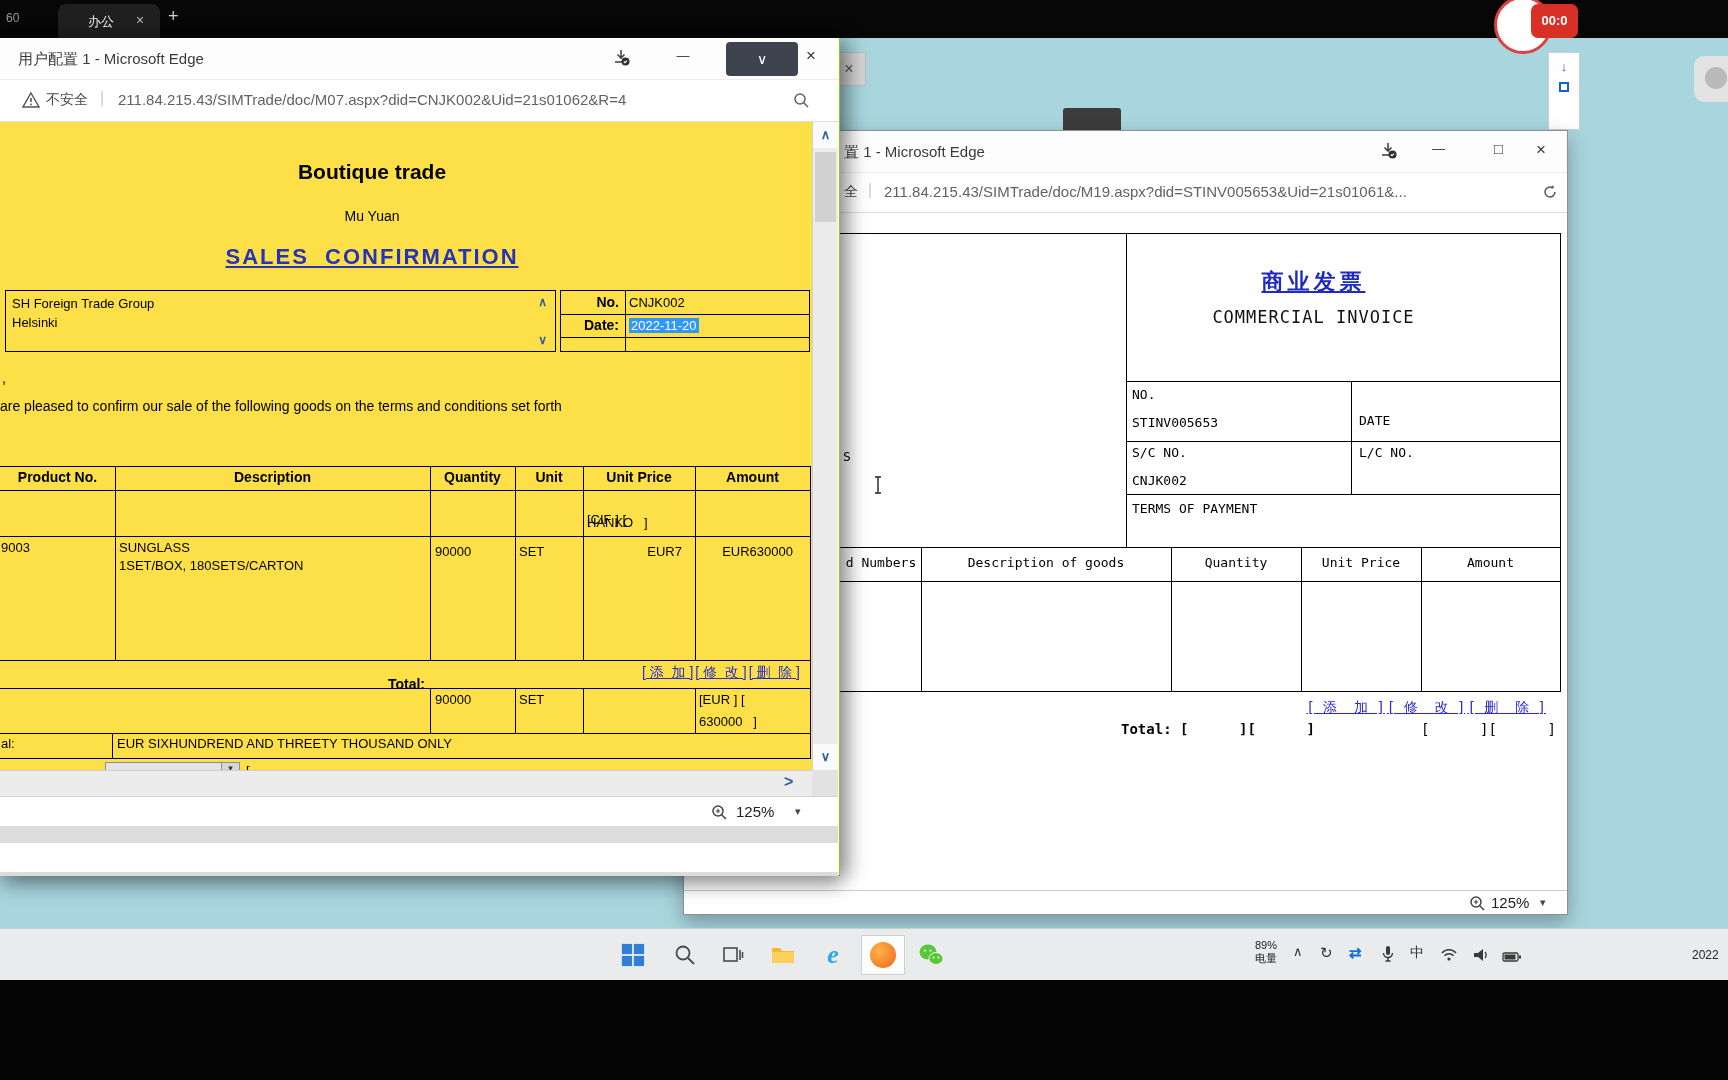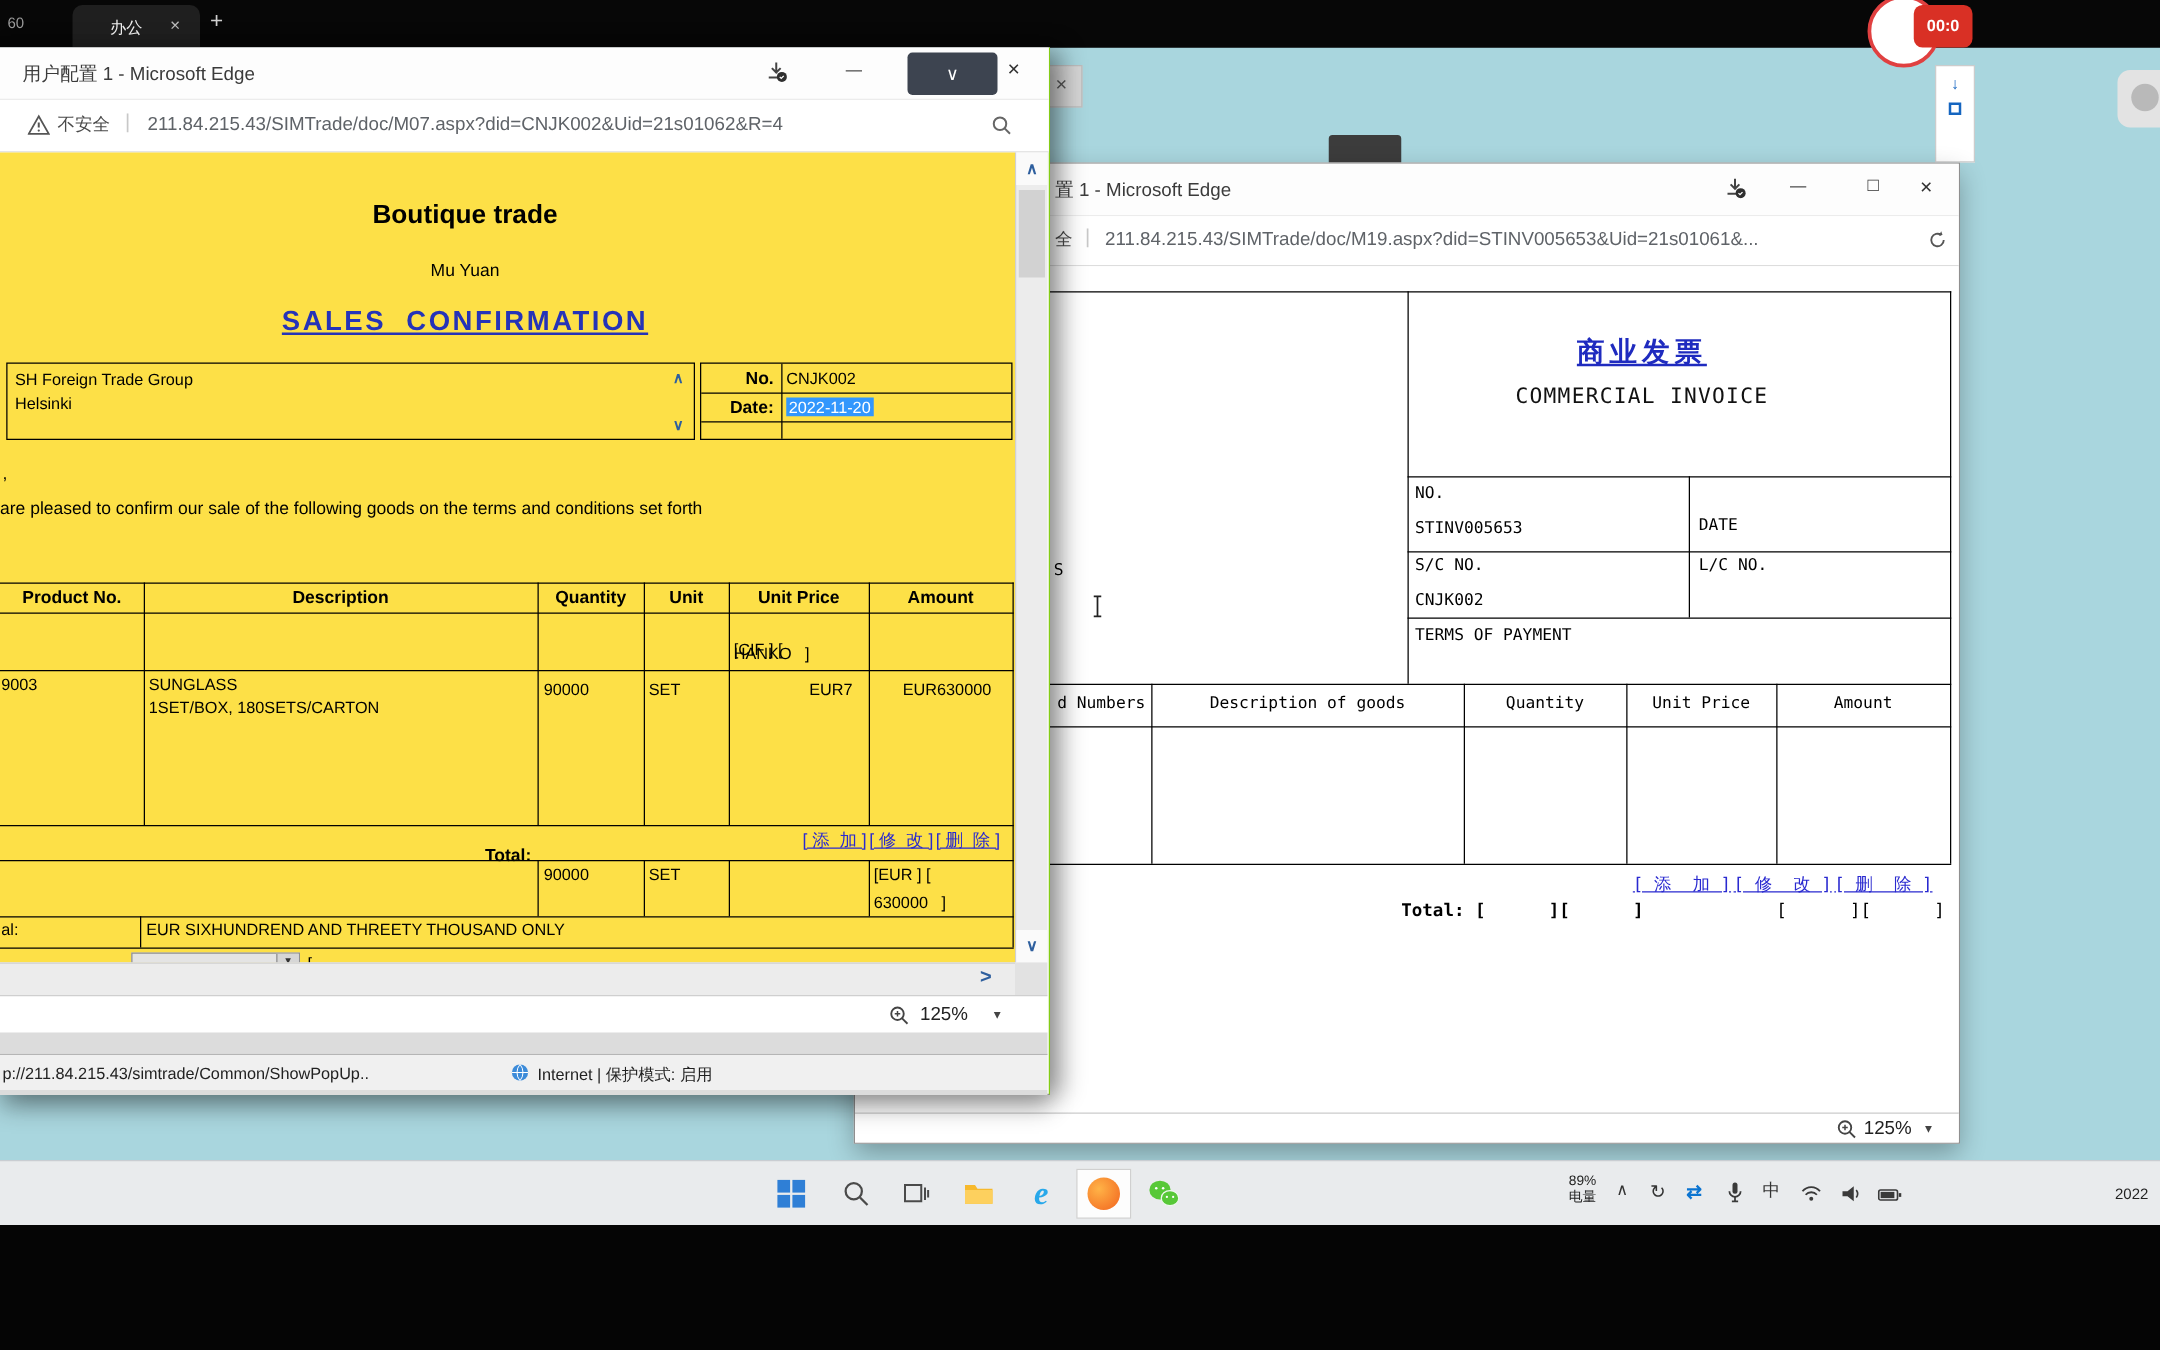--- a/index.html
+++ b/index.html
@@ -276,30 +276,20 @@
             <circle cx="8" cy="8" r="5" stroke="#444" stroke-width="1.5" fill="none"></circle>
             <path d="M11.5 11.5L16 16" stroke="#444" stroke-width="1.5"></path>
             <path d="M8 5.8v4.4M5.8 8h4.4" stroke="#444" stroke-width="1.2"></path>
           </svg>
       </span>
       <span class="abs" style="left:736px;top:6px;font-size:15px;color:#222;">125%</span>
       <span class="abs" style="left:795px;top:8px;font-size:11px;color:#444;">▾</span>
     </div>
     <div class="abs" style="left:0;top:788px;width:838px;height:17px;background:#dcdcdc;"></div>
 
-    <div class="abs" style="left:0;top:805px;width:838px;height:29px;background:#f0f0f0;border-top:1px solid #b5b5b5;">
-      <span class="abs" style="left:2px;top:7px;font-size:13px;color:#222;">p://211.84.215.43/simtrade/Common/ShowPopUp..</span>
-      <span class="abs" style="left:408px;top:6px;">
-        <svg width="16" height="16" viewBox="0 0 16 16">
-            <circle cx="8" cy="8" r="6.5" fill="#3c8bd9"></circle>
-            <path d="M1.5 8h13M8 1.5a10 10 0 0 1 0 13M8 1.5a10 10 0 0 0 0 13" stroke="#fff" stroke-width="0.8" fill="none"></path>
-          </svg>
-      </span>
-      <span class="abs" style="left:430px;top:7px;font-size:13px;color:#222;">Internet | 保护模式: 启用</span>
-    </div>
     <div class="abs" style="left:0;top:834px;width:838px;height:4px;background:#dcdcdc;"></div>
   </div>
 
   <div class="abs" style="left:0;top:928px;width:1728px;height:52px;background:#e9ebed;border-top:1px solid #c9cdd2;z-index:40;">
     <div class="tb-btn" style="left:611px;">
       <svg width="24" height="24" viewBox="0 0 26 26">
           <rect x="1" y="1" width="11" height="11" fill="#2f7fd6"></rect>
           <rect x="14" y="1" width="11" height="11" fill="#2f7fd6"></rect>
           <rect x="1" y="14" width="11" height="11" fill="#2f7fd6"></rect>
           <rect x="14" y="14" width="11" height="11" fill="#2f7fd6"></rect>

